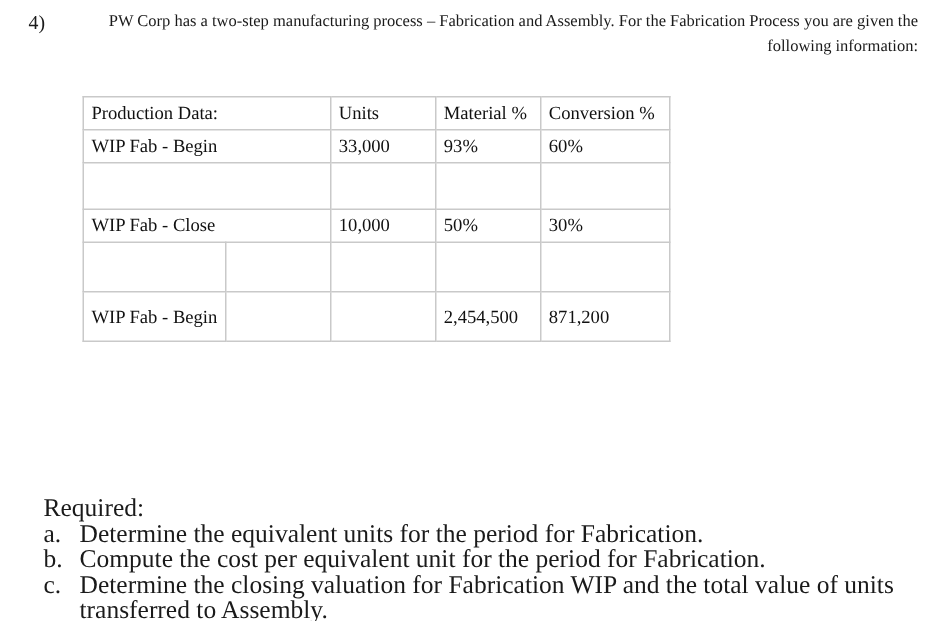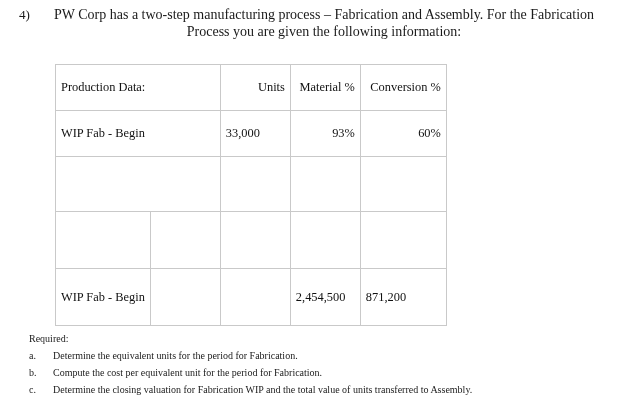--- a/index.html
+++ b/index.html
@@ -28,55 +28,55 @@
   .q-number {
     width: 30px;
     flex: 0 0 30px;
     text-align: right;
     padding-right: 6px;
     font-size: 13.2px;
     line-height: 17px;
   }
   .q-body {
     flex: 1 1 auto;
-    font-size: 14px;
+    font-size: 11px;
     line-height: 17px;
-    text-align: center;
+    text-align: right;
   }
 
   
   .data-table-wrap {
     position: absolute;
     left: 55px;
     top: 64px;
   }
   table.data-table {
     border-collapse: collapse;
     table-layout: fixed;
     font-size: 12.4px;
     color: #111;
   }
   table.data-table td {
     border: 1px solid #c9c9c9;
-    padding: 12px 5px;
+    padding: 0 5px;
     height: 21px;
     vertical-align: middle;
     white-space: nowrap;
     overflow: visible;
   }
   
   col.c-label  { width: 75px; }
   col.c-label2 { width: 70px; }
   col.c-units  { width: 70px; }
   col.c-mat    { width: 70px; }
   col.c-conv   { width: 86px; }
 
   td.label    { text-align: left; }
   td.num      { text-align: left; }
-  td.center   { text-align: right; }
+  td.center   { text-align: left; }
   td.blankcell{ }
 
   tr.tall td { height: 32px; }
   tr.gaprow td { height: 30px; }
 
   
   td.nb-right { border-right: 1px solid transparent; }
 
   .misspell {
     text-decoration: underline;
@@ -85,21 +85,21 @@
     text-decoration-thickness: 1px;
     text-underline-offset: 1px;
   }
 
   
   .required {
     position: absolute;
     left: 29px;
     top: 330px;
     width: 590px;
-    font-size: 10px;
+    font-size: 17px;
     line-height: 17px;
   }
   .required .req-title { margin-bottom: 0px; }
   .req-list {
     list-style: none;
     margin: 0;
     padding: 0;
   }
   .req-item {
     display: flex;
@@ -147,20 +147,26 @@
       </tr>
 
 
       <tr class="gaprow">
         <td class="nb-right" colspan="2"></td>
         <td></td>
         <td></td>
         <td></td>
       </tr>
 
+      <tr>
+        <td class="label nb-right" colspan="2">WIP Fab - Close</td>
+        <td class="num">10,000</td>
+        <td class="center">50%</td>
+        <td class="center">30%</td>
+      </tr>
 
       <tr class="tall">
         <td class="blankcell"></td>
         <td class="blankcell"></td>
         <td class="blankcell"></td>
         <td class="blankcell"></td>
         <td class="blankcell"></td>
       </tr>
 
 

